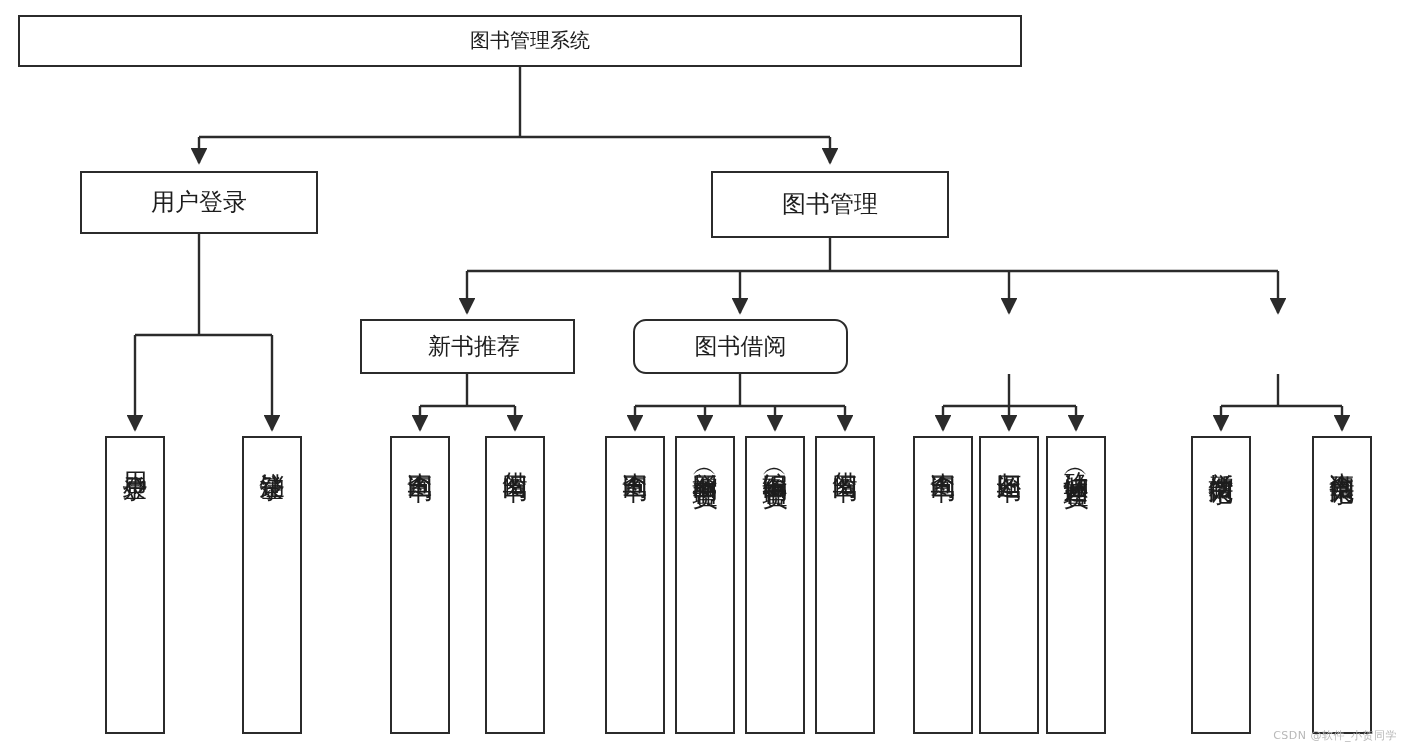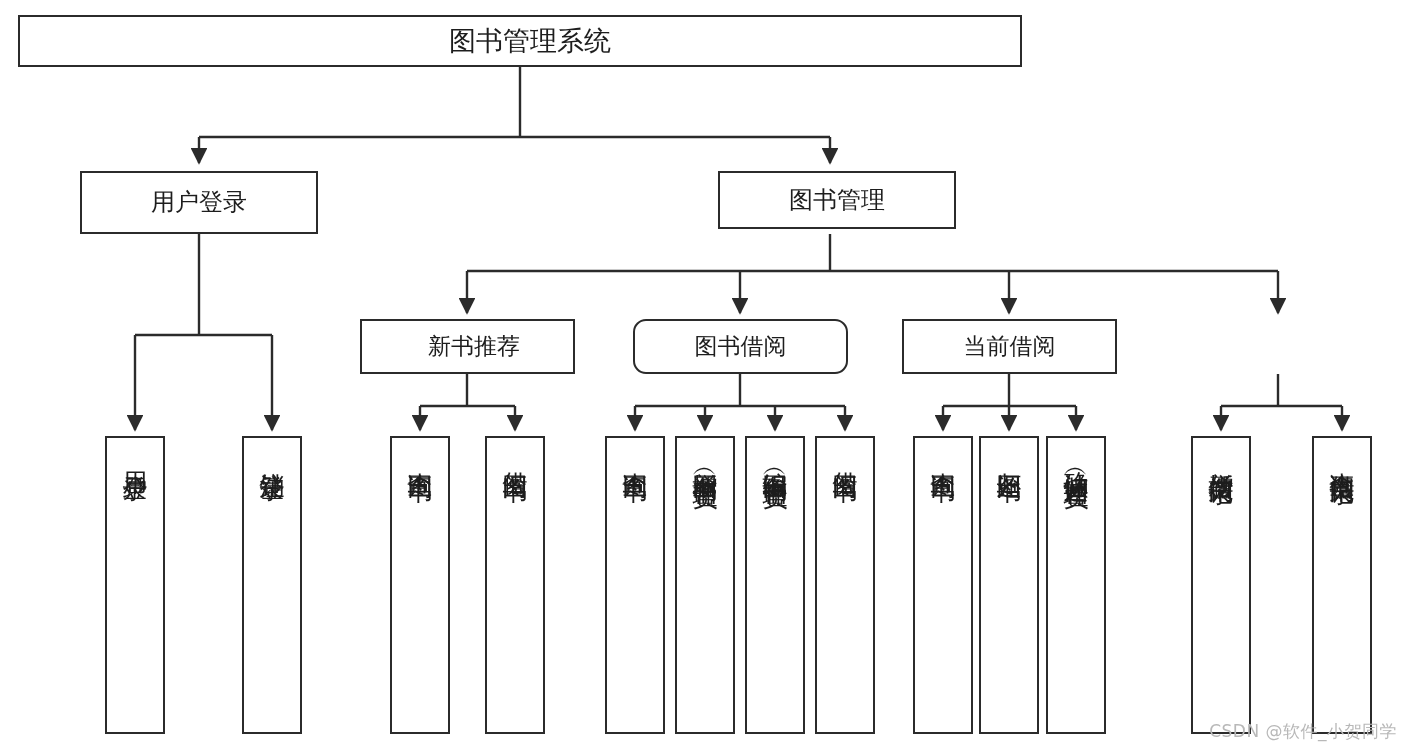--- a/index.html
+++ b/index.html
@@ -33,41 +33,41 @@
     align-items: center;
     justify-content: center;
     z-index: 2;
   }
   .node .label {
     color: #1d1d1d;
     line-height: 1.28;
     text-align: center;
     white-space: nowrap;
   }
-  .node-root .label { font-size: 27px; margin-left: 20px; }
+  .node-root .label { font-size: 20px; margin-left: 20px; }
   .node-l1 .label  { font-size: 24px; }
   .node-l2 .label  { font-size: 23px; }
   .node-leaf {
     align-items: flex-start;
     justify-content: center;
     padding-top: 14px;
   }
   .node-leaf .label {
     writing-mode: vertical-rl;
     text-orientation: upright;
     font-size: 25px;
     letter-spacing: 2px;
     line-height: 1;
     white-space: nowrap;
   }
   .watermark {
     position: absolute;
     right: 8px;
     bottom: 4px;
-    font-size: 17px;
+    font-size: 11px;
     color: #b8b8b8;
     white-space: nowrap;
     z-index: 3;
     letter-spacing: 0.5px;
   }
 </style>
 </head>
 <body>
 
 <div id="canvas">
@@ -122,32 +122,29 @@
     </g>
   </svg>
 
   <div class="node node-root" style="left:18px; top:15px; width:1004px; height:52px;">
     <span class="label">图书管理系统</span>
   </div>
 
   <div class="node node-l1" style="left:80px; top:171px; width:238px; height:63px;">
     <span class="label">用户登录</span>
   </div>
-  <div class="node node-l1" style="left:711px; top:171px; width:238px; height:58px;margin-left:7px;">
+  <div class="node node-l1" style="left:711px; top:171px; width:238px; height:67px;">
     <span class="label">图书管理</span>
   </div>
 
   <div class="node node-l2" style="left:360px; top:319px; width:215px; height:55px;padding-left:13px;">
     <span class="label">新书推荐</span>
   </div>
   <div class="node node-l2" style="left:633px; top:319px; width:215px; height:55px;border-radius:13px;">
     <span class="label">图书借阅</span>
-  </div>
-  <div class="node node-l2" style="left:902px; top:319px; width:215px; height:55px;">
-    <span class="label">当前借阅</span>
   </div>
 
   <div class="node node-leaf" style="left:105px; top:436px; width:60px; height:298px;">
     <span class="label">用户登录</span>
   </div>
   <div class="node node-leaf" style="left:242px; top:436px; width:60px; height:298px;">
     <span class="label">注销登录</span>
   </div>
 
   <div class="node node-leaf" style="left:390px; top:436px; width:60px; height:298px;">

